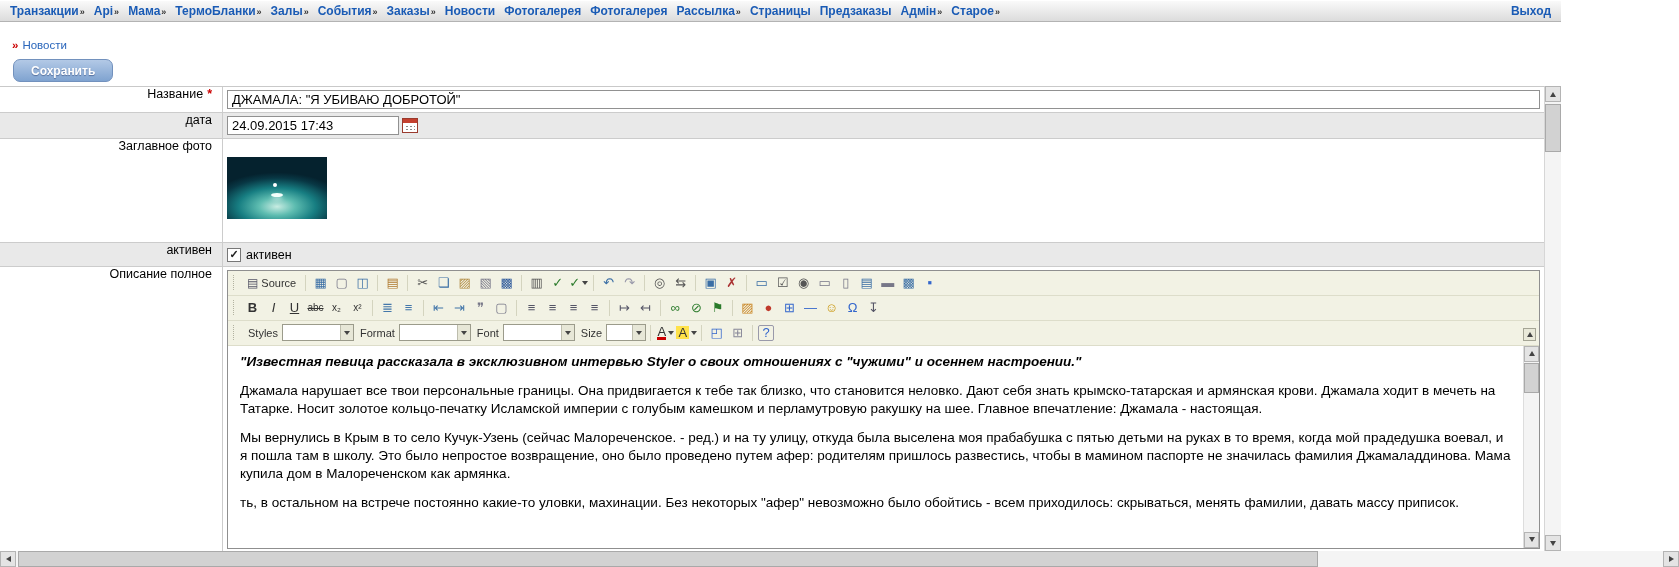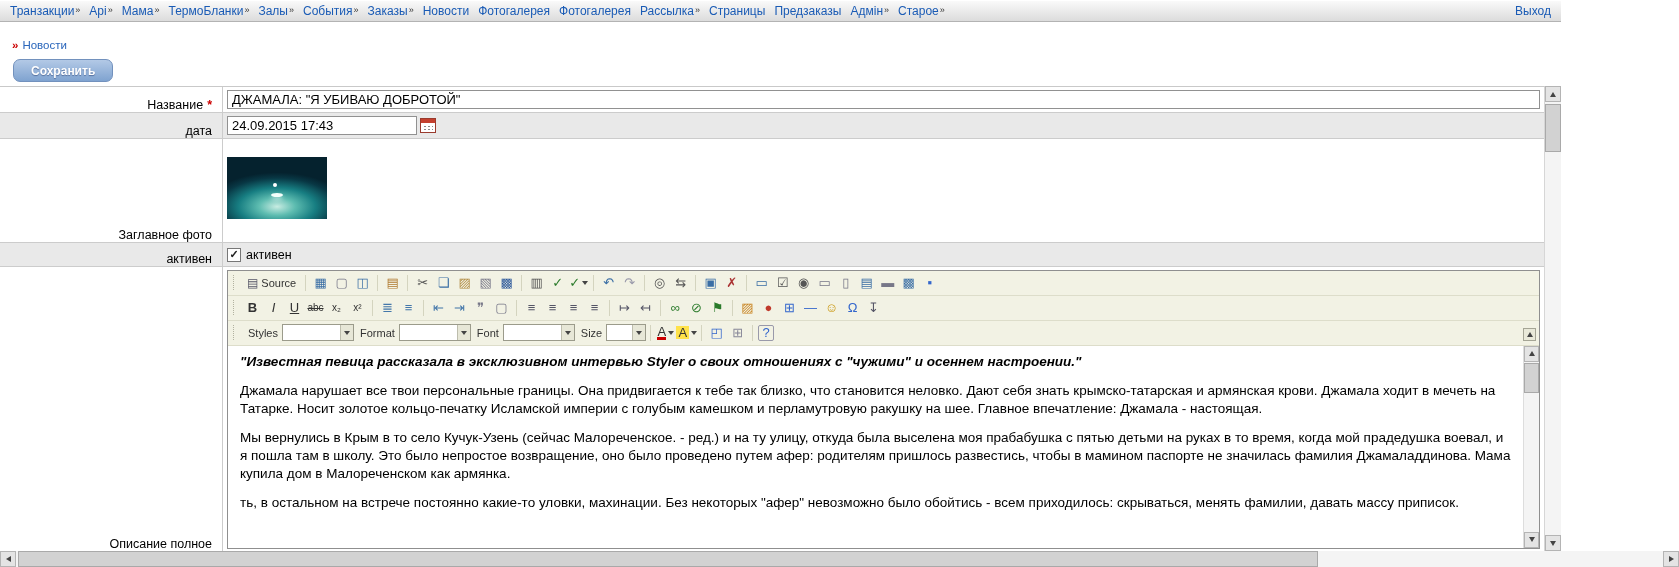--- a/index.html
+++ b/index.html
@@ -14,21 +14,21 @@
   .userbar { height:13px; text-align:right; padding-right:10px; }
   .userbar span { font-size:10px; color:#9a9a9a; line-height:13px; }
 
   
   .navbar {
     height:22px; display:flex; align-items:center; gap:9px;
     padding:0 10px; background:linear-gradient(#fafafa,#dcdcdc);
     border-top:1px solid #ffffff; border-bottom:1px solid #b3b3b3;
     white-space:nowrap;
   }
-  .nav-link { font-size:12px; font-weight:normal; color:#1a5bb5; cursor:pointer; text-decoration:none; display:inline-flex; align-items:flex-start; }
+  .nav-link { font-size:12px; font-weight:bold; color:#1a5bb5; cursor:pointer; text-decoration:none; display:inline-flex; align-items:flex-end; }
   .nav-arr { font-size:9px; color:#333; margin-left:1px; line-height:12px; }
   .nav-link.logout { margin-left:auto; }
 
   
   .breadcrumb { position:absolute; top:39px; left:12px; font-size:11.5px; }
   .bc-arrow { color:#cc0000; font-weight:bold; margin-right:4px; }
   .bc-link { color:#2a66bb; cursor:pointer; }
 
   
   .save-btn {
@@ -37,37 +37,37 @@
     color:#fff; font-weight:bold; font-size:12px; font-family:"Liberation Sans",sans-serif;
     text-shadow:0 1px 1px rgba(20,40,90,.45); cursor:pointer;
   }
 
   
   .form-table { position:absolute; top:86px; left:0; width:1545px; border-top:1px solid #c9c9c9; border-right:1px solid #d6d6d6; }
   .frow { display:flex; border-bottom:1px solid #cccccc; background:#fff; }
   .frow.stripe { background:#e9e9e9; }
   .flabel {
     width:223px; flex:0 0 223px; border-right:1px solid #cccccc;
-    display:flex; align-items:flex-end; justify-content:flex-end;
+    display:flex; align-items:flex-start; justify-content:flex-end;
     padding-right:10px; font-size:12.5px;
   }
   .req { color:#cc0000; margin-left:4px; font-weight:bold; }
   .ffield { flex:1; display:flex; align-items:center; padding:0 4px; min-width:0; }
   .row-title { height:26px; }
   .row-date { height:26px; }
   .row-photo { height:104px; }
   .row-active { height:24px; }
   .row-desc { height:285px; }
 
   .txt {
     height:19px; border:1px solid #919191; font-size:13px; padding:1px 4px;
     font-family:"Liberation Sans",sans-serif; background:#fff;
   }
   .title-input { width:100%; }
-  .date-input { width:190px; }
+  .date-input { width:172px; }
 
   .cal-icon { position:relative; width:16px; height:15px; border:1px solid #9a3b2e; background:#fff; margin-left:3px; cursor:pointer; flex:0 0 16px; }
   .cal-icon::before { content:""; position:absolute; top:0; left:0; right:0; height:4px; background:#c4402f; }
   .cal-icon::after {
     content:""; position:absolute; left:2px; right:2px; top:6px; bottom:2px;
     background-image:radial-gradient(#8a8a8a 34%, transparent 36%); background-size:4px 3px;
   }
 
   .photo-field { flex-direction:column; align-items:flex-start; justify-content:center; padding:5px 6px 5px 4px; }
   .thumb {

